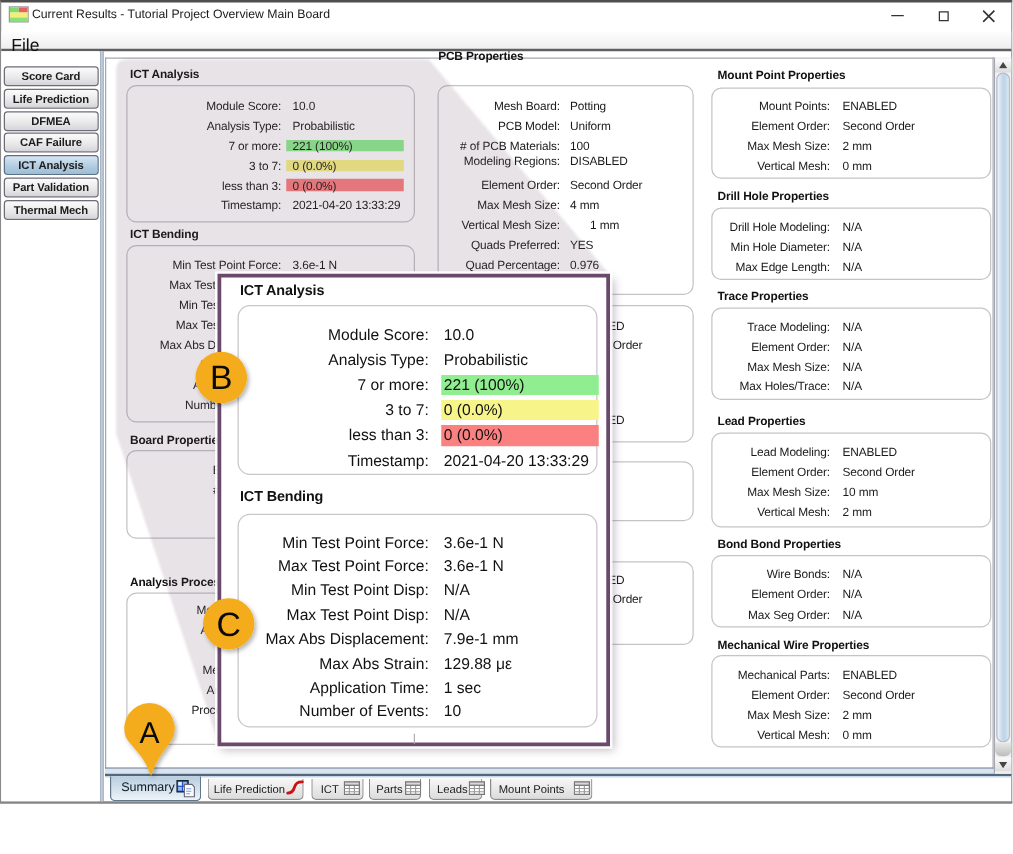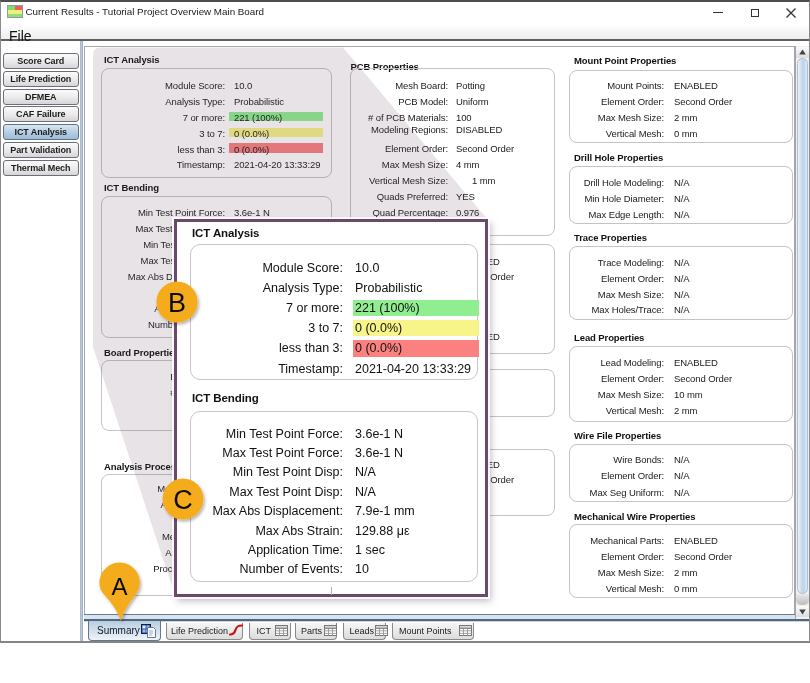--- a/index.html
+++ b/index.html
@@ -150,21 +150,21 @@
     <span class="vl" style="left:234px">30 sec</span>
   </div>
 <div class="r" style="top:563px">
     <span class="lb" style="left:55px;width:170px">Processor Count:</span>
     <span class="vl" style="left:234px">4</span>
   </div>
 <div class="r" style="top:579px">
     <span class="lb" style="left:55px;width:170px">Total:</span>
     <span class="vl" style="left:234px">32 sec</span>
   </div>
-<div class="gtitle" style="left:350.5px;top:61px">PCB Properties</div>
+<div class="gtitle" style="left:350.5px;top:40px">PCB Properties</div>
 <div class="grp" style="left:349.5px;top:67.5px;width:205.5px;height:168px"></div>
 <div class="r" style="top:80.3px">
     <span class="lb" style="left:278px;width:170px">Mesh Board:</span>
     <span class="vl" style="left:456px">Potting</span>
   </div>
 <div class="r" style="top:96.1px">
     <span class="lb" style="left:278px;width:170px">PCB Model:</span>
     <span class="vl" style="left:456px">Uniform</span>
   </div>
 <div class="r" style="top:111.9px">
@@ -303,32 +303,32 @@
     <span class="vl" style="left:674px">Second Order</span>
   </div>
 <div class="r" style="top:389px">
     <span class="lb" style="left:494px;width:170px">Max Mesh Size:</span>
     <span class="vl" style="left:674px">10 mm</span>
   </div>
 <div class="r" style="top:404.8px">
     <span class="lb" style="left:494px;width:170px">Vertical Mesh:</span>
     <span class="vl" style="left:674px">2 mm</span>
   </div>
-<div class="gtitle" style="left:574px;top:429.5px">Wire File Properties</div>
+<div class="gtitle" style="left:574px;top:429.5px">Bond Bond Properties</div>
 <div class="grp" style="left:569px;top:443.5px;width:224px;height:58px"></div>
 <div class="r" style="top:454px">
     <span class="lb" style="left:494px;width:170px">Wire Bonds:</span>
     <span class="vl" style="left:674px">N/A</span>
   </div>
 <div class="r" style="top:470.3px">
     <span class="lb" style="left:494px;width:170px">Element Order:</span>
     <span class="vl" style="left:674px">N/A</span>
   </div>
 <div class="r" style="top:486.6px">
-    <span class="lb" style="left:494px;width:170px">Max Seg Uniform:</span>
+    <span class="lb" style="left:494px;width:170px">Max Seg Order:</span>
     <span class="vl" style="left:674px">N/A</span>
   </div>
 <div class="gtitle" style="left:574px;top:510.5px">Mechanical Wire Properties</div>
 <div class="grp" style="left:569px;top:524px;width:224px;height:74px"></div>
 <div class="r" style="top:535px">
     <span class="lb" style="left:494px;width:170px">Mechanical Parts:</span>
     <span class="vl" style="left:674px">ENABLED</span>
   </div>
 <div class="r" style="top:551px">
     <span class="lb" style="left:494px;width:170px">Element Order:</span>

